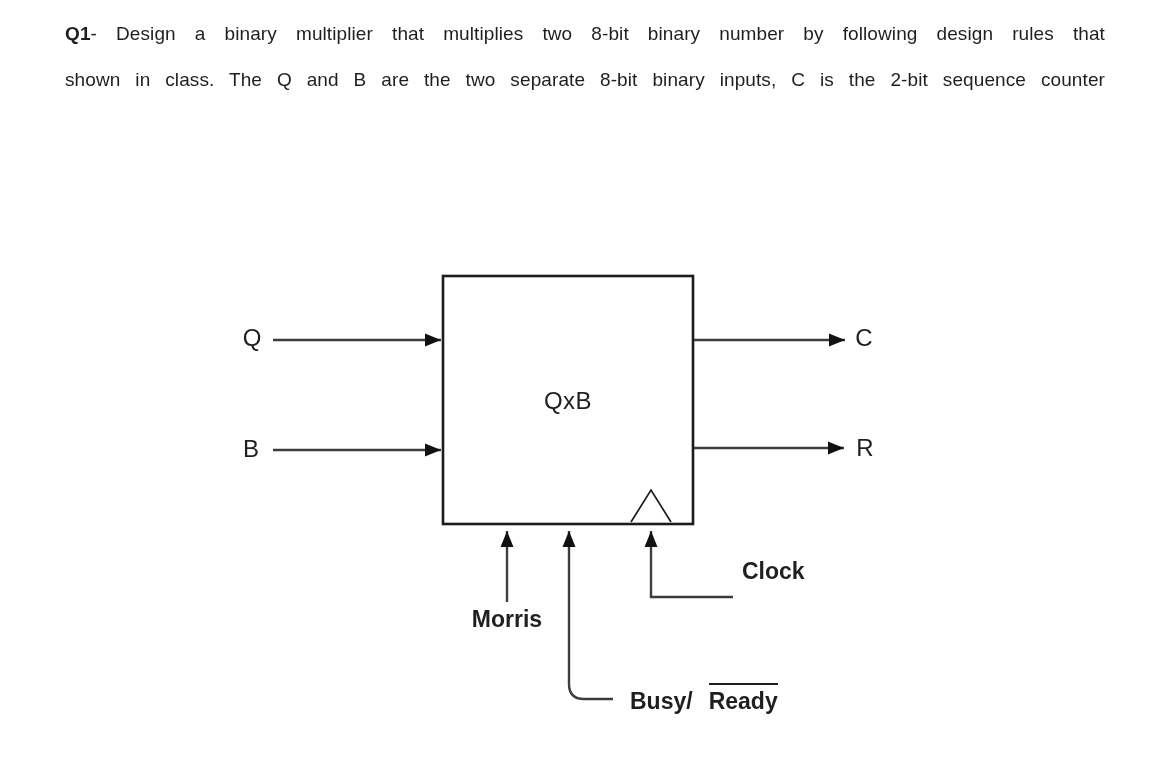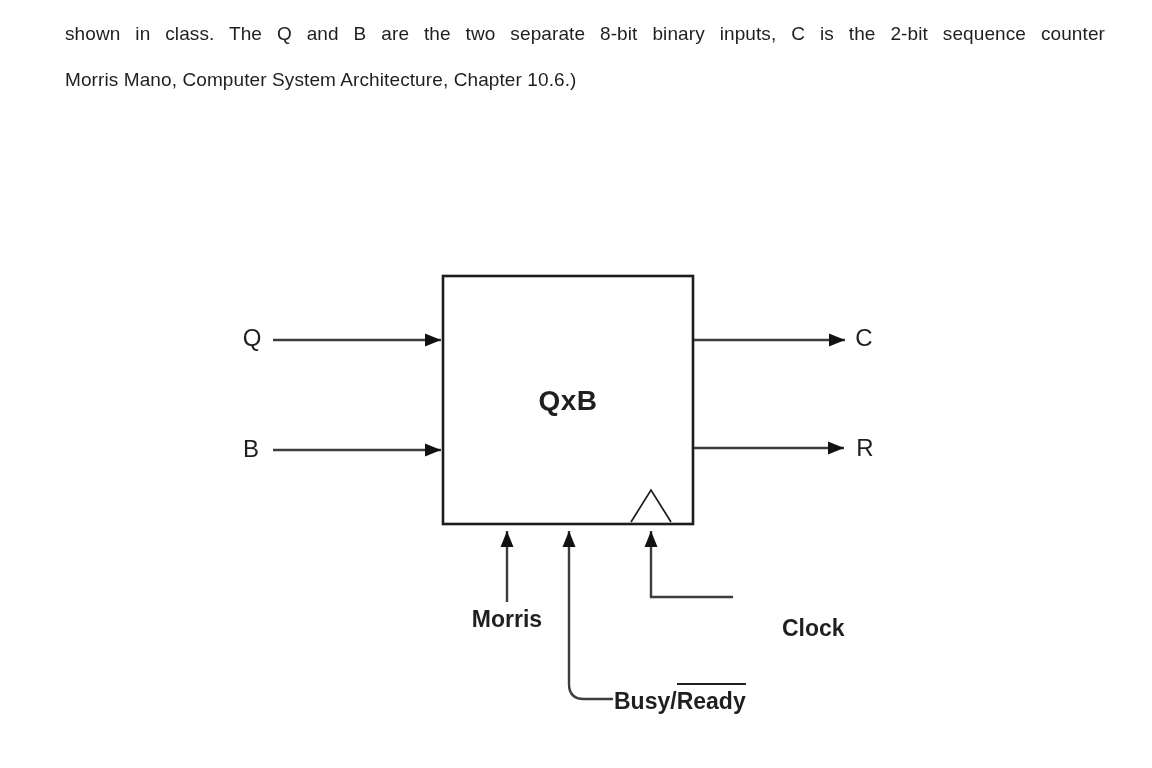--- a/index.html
+++ b/index.html
@@ -42,35 +42,36 @@
     top: 0;
   }
   .dlabel {
     position: absolute;
     color: #1f1f1f;
     white-space: nowrap;
   }
   .center-anchor  { transform: translate(-50%, -50%); }
   .vcenter-anchor { transform: translateY(-50%); }
   .port-label { font-size: 24px; font-weight: 400; }
-  .box-label  { font-size: 28px; font-weight: 700; letter-spacing: 0.5px; }
+  .box-label  { font-size: 24px; font-weight: 400; letter-spacing: 0.5px; }
   .ctrl-label { font-size: 23px; font-weight: 700; }
   .ov-plain, .ov-line {
     display: inline-block;
     padding-top: 3px;
     border-top: 2px solid transparent;
+    margin-left: 16px;
   }
   .ov-line { border-top-color: #1f1f1f; text-align: center; }
 </style>
 </head>
 <body>
 
 <div class="question">
+  <div class="qline"><span class="q-bold">Q1</span><span>- Design a binary multiplier that multiplies two 8-bit binary number by following design rules that</span></div>
   <div class="qline">shown in class. The Q and B are the two separate 8-bit binary inputs, C is the 2-bit sequence counter</div>
-  <div class="qline last-line">Morris Mano, Computer System Architecture, Chapter 10.6.)</div>
 </div>
 
 <svg class="diagram-svg" width="1152" height="768" viewBox="0 0 1152 768">
   <defs>
     <marker id="ah" markerUnits="userSpaceOnUse" markerWidth="18" markerHeight="14" refX="16" refY="7" orient="auto">
       <path d="M0,0.5 L16,7 L0,13.5 Z" fill="#111111"></path>
     </marker>
   </defs>
 
   <rect x="443" y="276" width="250" height="248" fill="#ffffff" stroke-width="2.6" stroke="#1c1c1c"></rect>
@@ -87,14 +88,14 @@
 
   <path d="M631,522 L651,490 L671,522" fill="none" stroke-width="1.7" stroke="#1c1c1c"></path>
 </svg>
 
 <div class="dlabel port-label center-anchor" style="left:252px; top:338px;">Q</div>
 <div class="dlabel port-label center-anchor" style="left:251px; top:449px;">B</div>
 <div class="dlabel port-label center-anchor" style="left:864px; top:338px;">C</div>
 <div class="dlabel port-label center-anchor" style="left:865px; top:448px;">R</div>
 <div class="dlabel box-label center-anchor" style="left:568px; top:401px;">QxB</div>
 <div class="dlabel ctrl-label center-anchor" style="left:507px; top:619px;">Morris</div>
-<div class="dlabel ctrl-label vcenter-anchor" style="left:742px; top:628px;margin-left:40px;">Clock</div>
+<div class="dlabel ctrl-label vcenter-anchor" style="left:742px; top:571px;">Clock</div>
 <div class="dlabel ctrl-label vcenter-anchor" style="left:614px; top:699px;"><span class="ov-plain">Busy/</span><span class="ov-line">Ready</span></div>
 
 </body></html>

